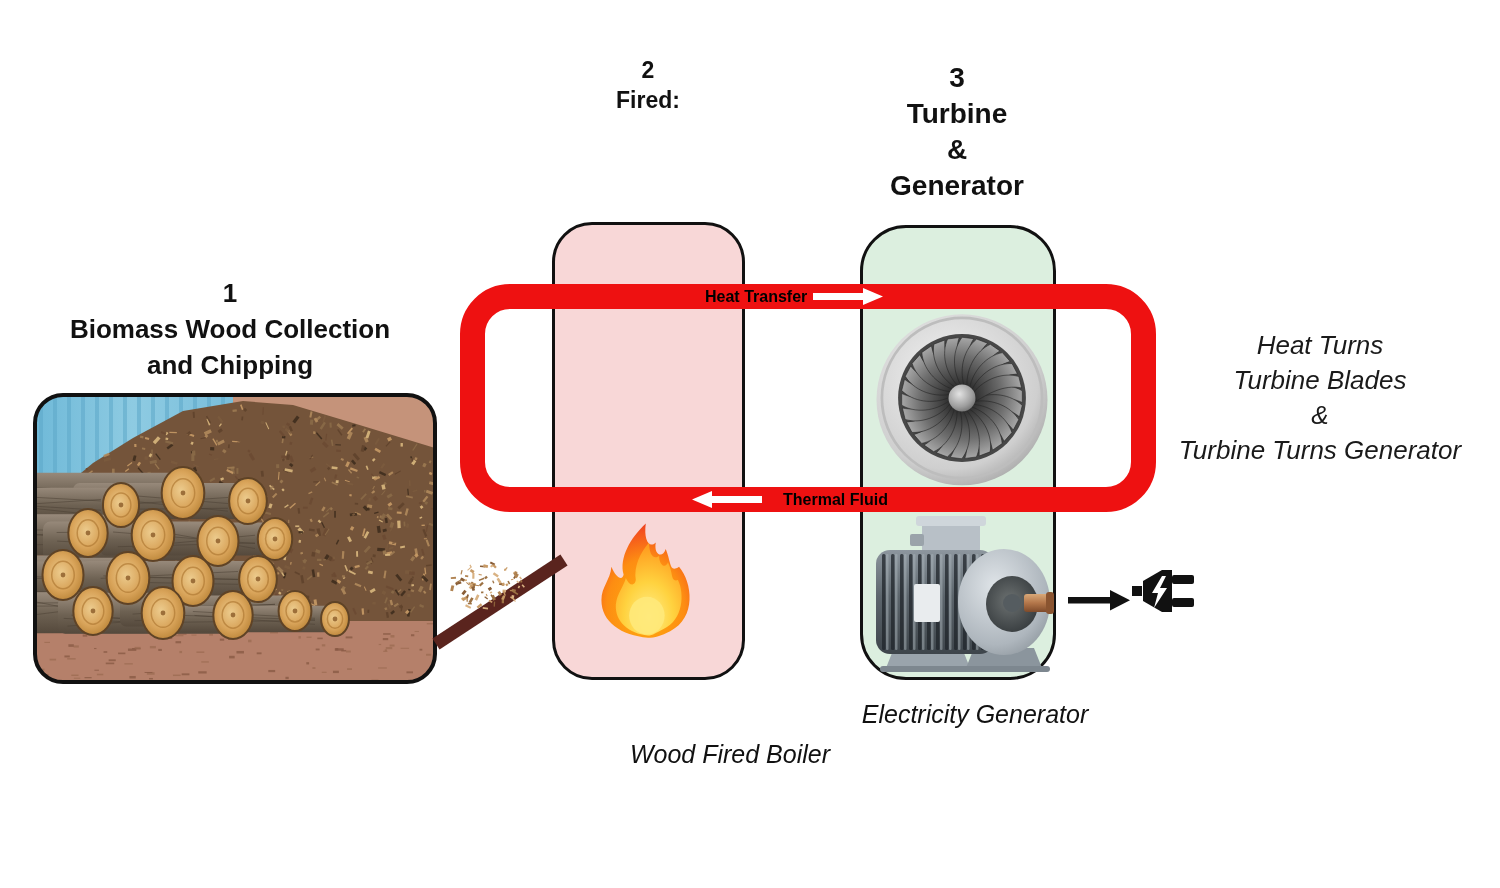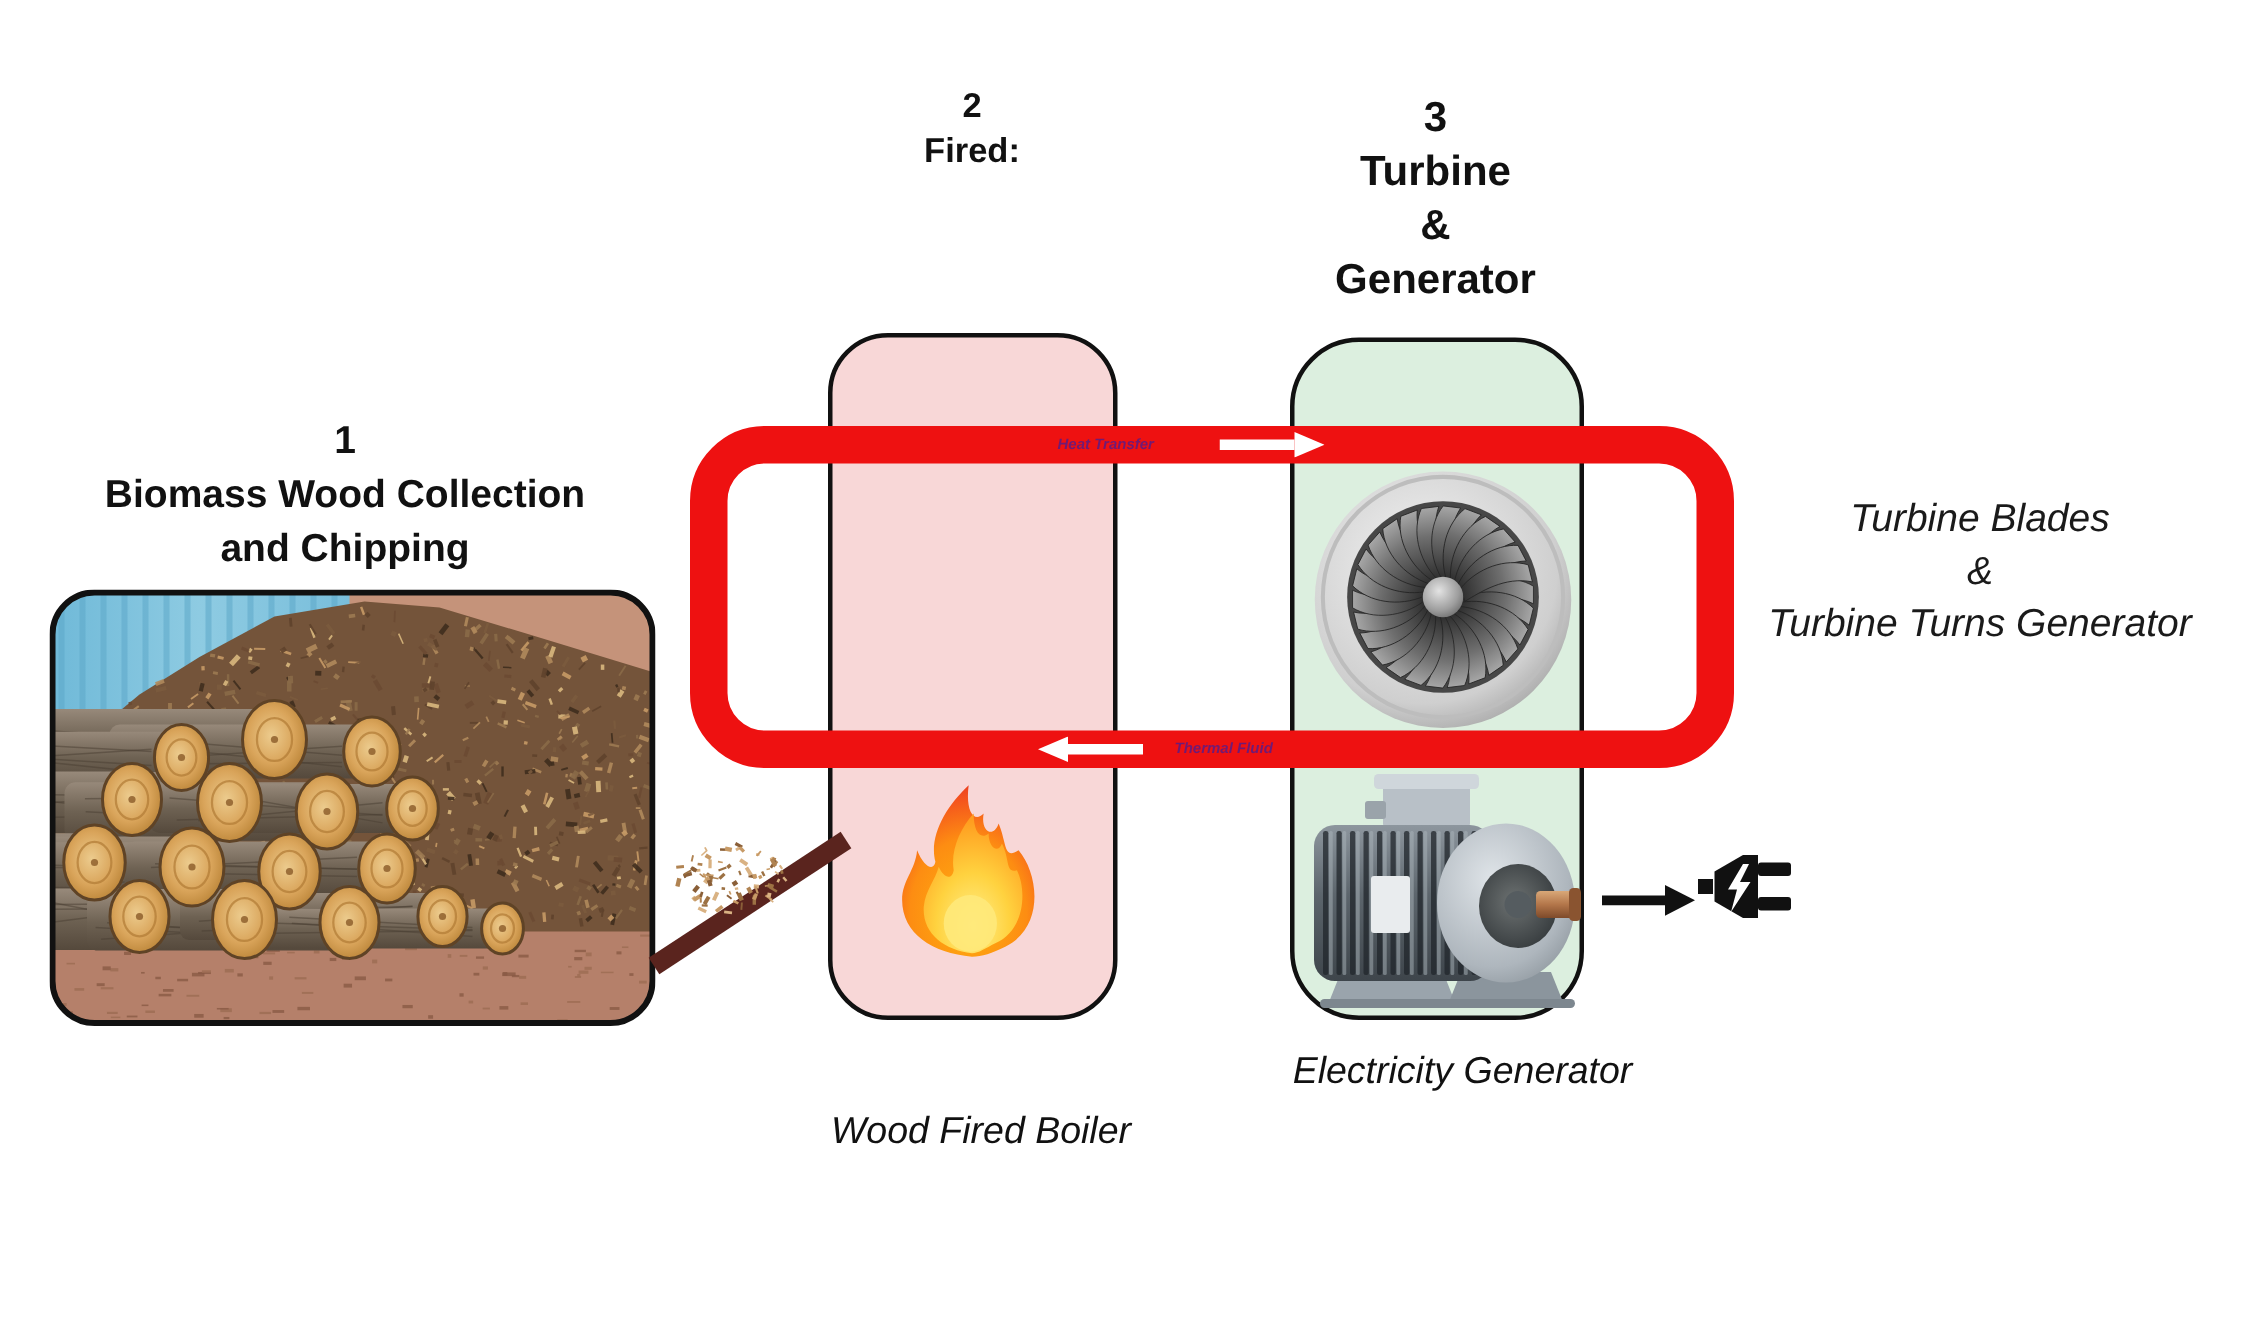--- a/index.html
+++ b/index.html
@@ -15,23 +15,22 @@
   .procbox{
     box-sizing:border-box;border:3px solid #111;border-radius:40px;
   }
   #boiler-box{left:552px;top:222px;width:193px;height:458px;}
   #turbine-box{left:860px;top:225px;width:196px;height:455px;border-radius:46px;}
   #red-loop{
     left:460px;top:284px;width:696px;height:228px;box-sizing:border-box;
     border:25px solid #ee1111;border-radius:50px;background:transparent;
   }
   .loop-label{
-    position:absolute;color:#701a75;font-weight:700;font-size:10px;line-height:25px;
+    position:absolute;color:#000000;font-weight:700;font-size:16px;line-height:25px;
     white-space:nowrap;
-    font-style:italic;
   }
   .caption{font-style:italic;font-size:25px;text-align:center;color:#111;}
   #side-note{font-style:italic;font-size:26px;line-height:35px;text-align:center;color:#1a1a1a;}
   svg{display:block;}
 </style>
 </head>
 <body>
 
 <div id="stage">
 
@@ -1329,22 +1328,23 @@
   </svg>
 
   <svg class="abs" style="left:1132px;top:563px;" width="66" height="56" viewBox="0 0 66 56">
     <rect x="0" y="23" width="10" height="10" fill="#111"></rect>
     <path fill="#111" d="M11 18 L30 7 L40 7 L40 49 L30 49 L11 38 Z"></path>
     <rect x="40" y="12" width="22" height="9" rx="2" fill="#111"></rect>
     <rect x="40" y="35" width="22" height="9" rx="2" fill="#111"></rect>
     <polygon points="30,13 20,30 26,30 22,45 35,25 28,25 34,13" fill="#ffffff"></polygon>
   </svg>
 
-  <div class="abs caption" style="left:504px;top:740px;width:300px;">Wood Fired Boiler</div>
+  <div class="abs caption" style="left:530px;top:740px;width:300px;text-align:right;">Wood Fired Boiler</div>
   <div class="abs caption" style="left:825px;top:700px;width:300px;">Electricity Generator</div>
 
   <div class="abs" id="side-note" style="left:1170px;top:328px;width:300px;">
+    <div>Heat Turns</div>
     <div>Turbine Blades</div>
     <div>&amp;</div>
     <div>Turbine Turns Generator</div>
   </div>
 
 </div>
 
 </body></html>

